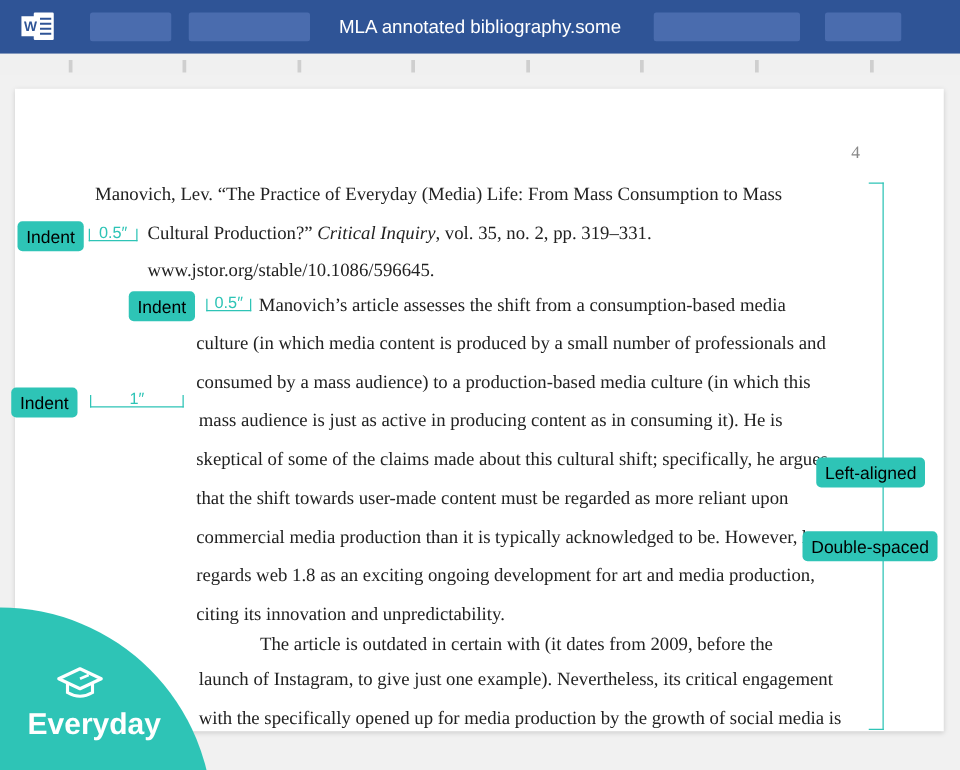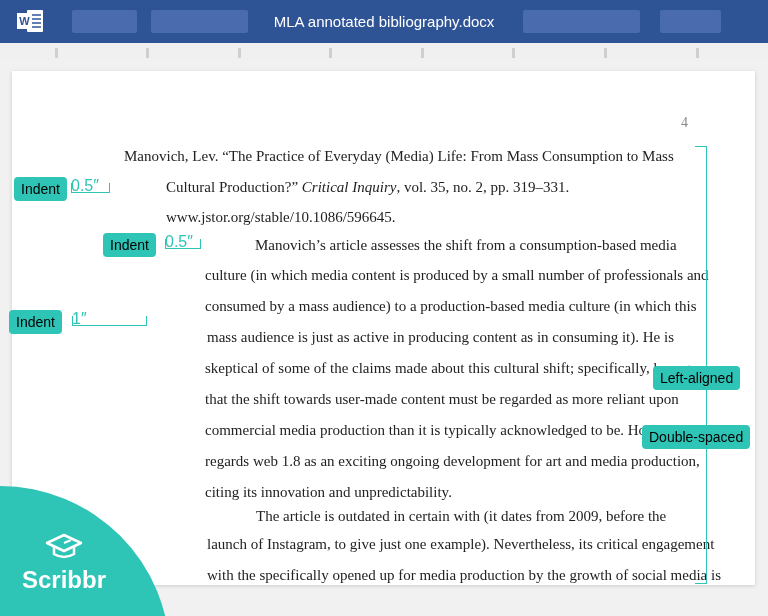--- a/index.html
+++ b/index.html
@@ -4,24 +4,24 @@
 <style>
   html, body { margin:0; padding:0; }
   body { width:768px; height:616px; overflow:hidden; position:relative; background:#f1f1f1; font-family:"Liberation Serif", serif; }
   .titlebar { position:absolute; left:0; top:0; width:768px; height:43px; background:#2f5496; }
   .word-icon { position:absolute; left:17px; top:8px; width:28px; height:26px; }
   .tb-ph { position:absolute; top:10px; height:23px; background:#4a6cae; border-radius:2px; }
   .title { position:absolute; left:0; width:768px; top:0; height:43px; line-height:43px; text-align:center; color:#fff; font-family:"Liberation Sans", sans-serif; font-size:15px; }
   .ruler { position:absolute; left:0; top:43px; width:768px; height:17px; background:#f0f0f0; }
   .tick { position:absolute; top:5px; width:3px; height:10px; background:#cfcfcf; }
   .page { position:absolute; left:12px; top:71px; width:743px; height:514px; background:#fff; box-shadow:0 1px 4px rgba(0,0,0,0.15); }
-  .line { position:absolute; font-size:15px; color:#222; white-space:nowrap; line-height:20px;margin-left:48px; }
+  .line { position:absolute; font-size:15px; color:#222; white-space:nowrap; line-height:20px; }
   .pagenum { position:absolute; left:681px; top:115px; font-size:14px; color:#888; }
   .badge { position:absolute; background:#2ec4b6; color:#000000; font-family:"Liberation Sans", sans-serif; font-size:14px; border-radius:4px; line-height:24px; padding:0 7px; }
-  .meas { position:absolute; font-family:"Liberation Sans", sans-serif; font-size:16px; color:#2ec4b6; height:12px; line-height:12px; border-bottom:1px solid #2ec4b6; }
+  .meas { position:absolute; font-family:"Liberation Sans", sans-serif; font-size:13px; color:#2ec4b6; text-align:center; height:12px; line-height:12px; border-bottom:1px solid #2ec4b6; }
   .meas:before, .meas:after { content:""; position:absolute; bottom:-1px; width:1px; height:10px; background:#2ec4b6; }
   .meas:before { left:0; } .meas:after { right:0; }
   .bracket { position:absolute; left:695px; top:146px; width:11px; height:436px; border:1.5px solid #2ec4b6; border-left:none; }
   .logo { position:absolute; left:-170px; top:486px; width:340px; height:340px; border-radius:50%; background:#2ec4b6; }
   .logo-text { position:absolute; left:22px; top:566px; color:#fff; font-family:"Liberation Sans", sans-serif; font-weight:bold; font-size:24px; }
   .cap { position:absolute; left:44px; top:532px; width:40px; height:30px; }
 </style>
 </head>
 <body>
 
@@ -32,21 +32,21 @@
     <line x1="14" y1="11" x2="24" y2="11" stroke="#2f5496" stroke-width="1.5"></line>
     <line x1="14" y1="15" x2="24" y2="15" stroke="#2f5496" stroke-width="1.5"></line>
     <line x1="14" y1="19" x2="24" y2="19" stroke="#2f5496" stroke-width="1.5"></line>
     <rect x="0" y="5" width="15" height="16" fill="#fff"></rect>
     <text x="7.5" y="17" font-size="11" font-weight="bold" text-anchor="middle" fill="#2f5496" font-family="Liberation Sans, sans-serif">W</text>
   </svg>
   <div class="tb-ph" style="left:72px;width:65px"></div>
   <div class="tb-ph" style="left:151px;width:97px"></div>
   <div class="tb-ph" style="left:523px;width:117px"></div>
   <div class="tb-ph" style="left:660px;width:61px"></div>
-  <div class="title">MLA annotated bibliography.docx</div>
+  <div class="title">MLA annotated bibliography.some</div>
 </div>
 
 <div class="ruler">
   <div class="tick" style="left:55px"></div>
   <div class="tick" style="left:146px"></div>
   <div class="tick" style="left:238px"></div>
   <div class="tick" style="left:329px"></div>
   <div class="tick" style="left:421px"></div>
   <div class="tick" style="left:512px"></div>
   <div class="tick" style="left:604px"></div>
@@ -87,13 +87,13 @@
 <div class="bracket"></div>
 <div class="badge" style="left:653px;top:366px">Left-aligned</div>
 <div class="badge" style="left:642px;top:425px">Double-spaced</div>
 
 <div class="logo"></div>
 <svg class="cap" viewBox="0 0 40 30">
   <path d="M20 3 L37 11 L20 19 L3 11 Z" fill="none" stroke="#fff" stroke-width="2.5" stroke-linejoin="round"></path>
   <path d="M10 15 L10 22 Q20 28 30 22 L30 15" fill="none" stroke="#fff" stroke-width="2.5"></path>
   <path d="M20 11 L27 8" fill="none" stroke="#fff" stroke-width="2"></path>
 </svg>
-<div class="logo-text">Scribbr</div>
+<div class="logo-text">Everyday</div>
 
 </body></html>

